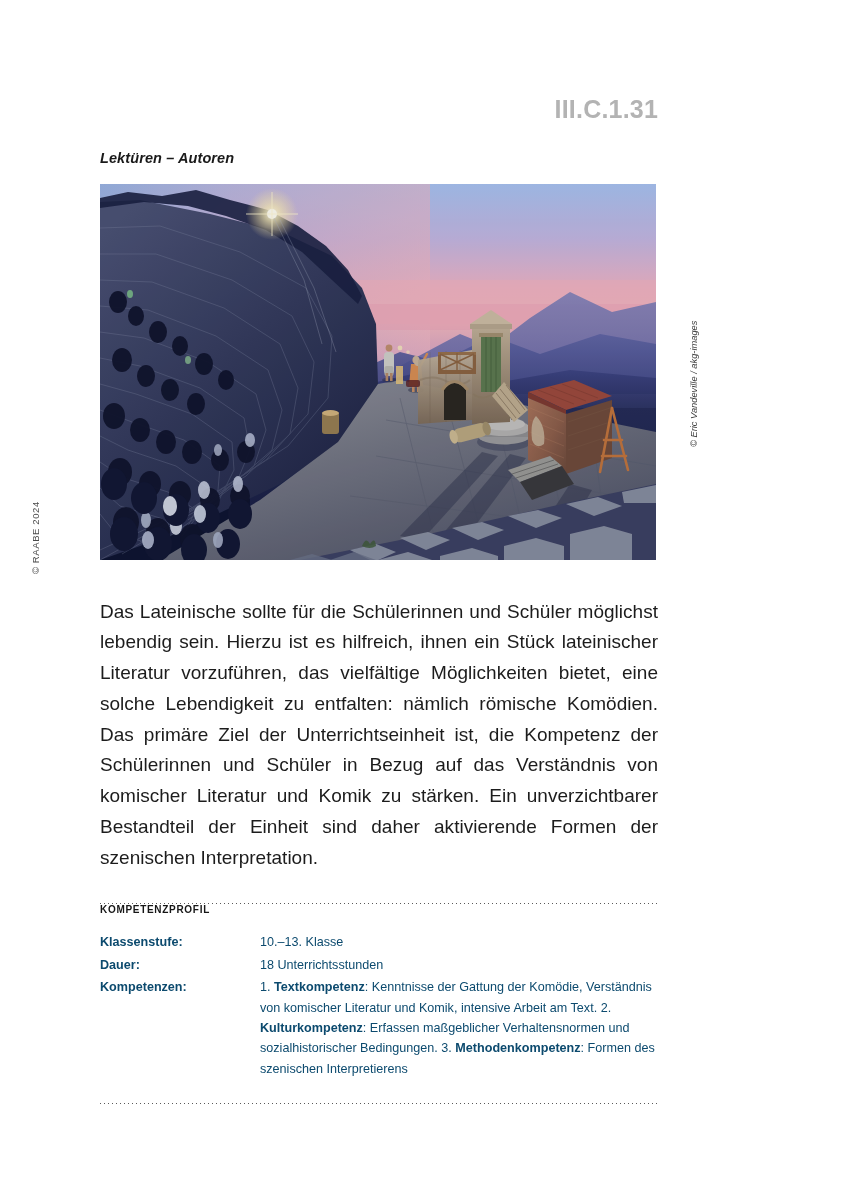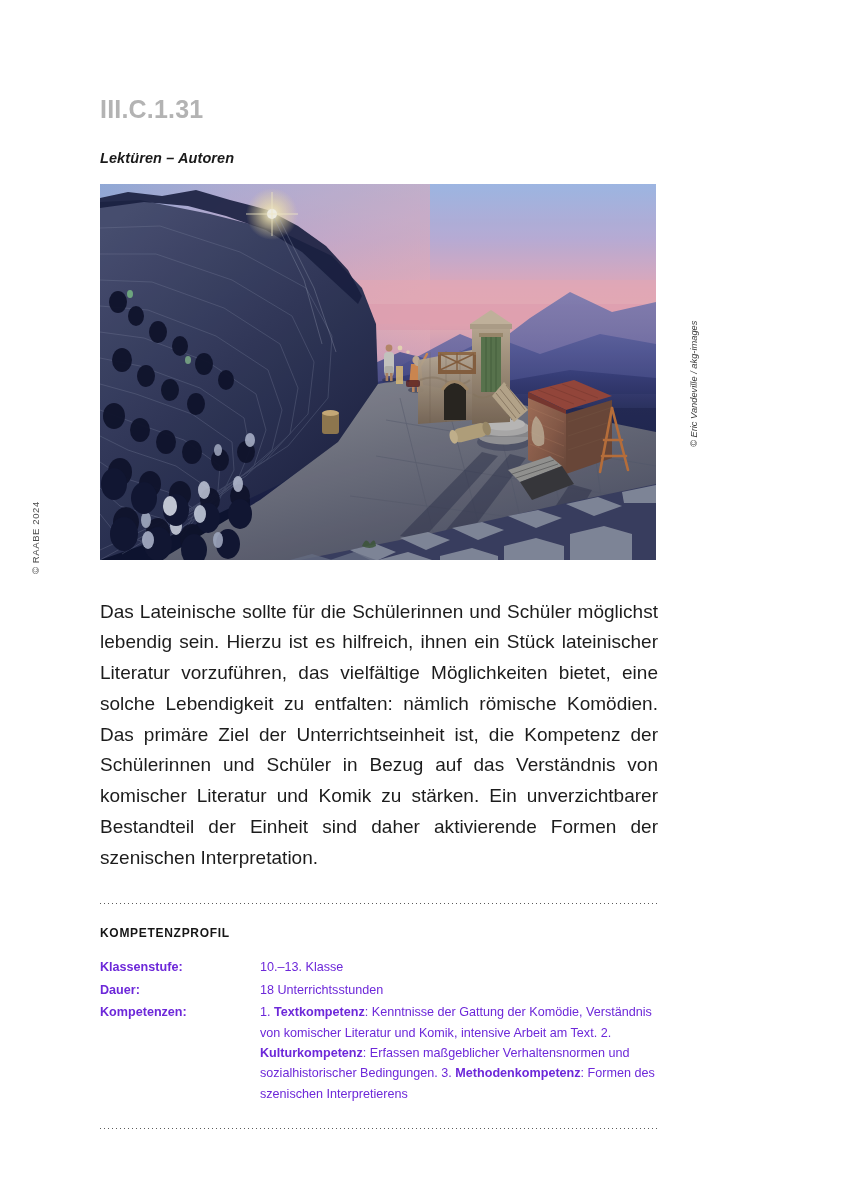--- a/index.html
+++ b/index.html
@@ -45,20 +45,21 @@
     width: 558px;
   }
 
   .doc-code {
     margin-top: 96px;
     font-size: 25px;
     font-weight: 600;
     color: #b3b3b3;
     letter-spacing: .2px;
     line-height: 1.1;
+    text-align: right;
   }
 
   .doc-series {
     margin-top: 26px;
     font-size: 14.5px;
     font-weight: 600;
     color: #1a1a1a;
     letter-spacing: .1px;
     font-style: italic;
   }
@@ -133,33 +134,32 @@
     width: 558px;
     background-image: linear-gradient(to right, #5a5a5a 0 1.4px, transparent 1.4px 4px);
     background-size: 4px 1px;
     background-repeat: repeat-x;
   }
   .rule-top { margin-top: 30px; }
   .rule-bottom { margin-top: 22px; }
 
   
   .profile-head {
-    margin-top: 22px;
-    font-size: 12px;
+    font-size: 10px;
     font-weight: 700;
     letter-spacing: .7px;
     color: #161616;
   }
 
   table.profile {
     margin-top: 17px;
     border-collapse: collapse;
     width: 558px;
     font-size: 12.6px;
-    color: #6d28d9;
+    color: #0c4a6e;
   }
   table.profile td {
     vertical-align: top;
     padding: 0 0 2px 0;
     line-height: 1.62;
   }
   table.profile td.lab {
     width: 160px;
     font-weight: 700;
     white-space: nowrap;

